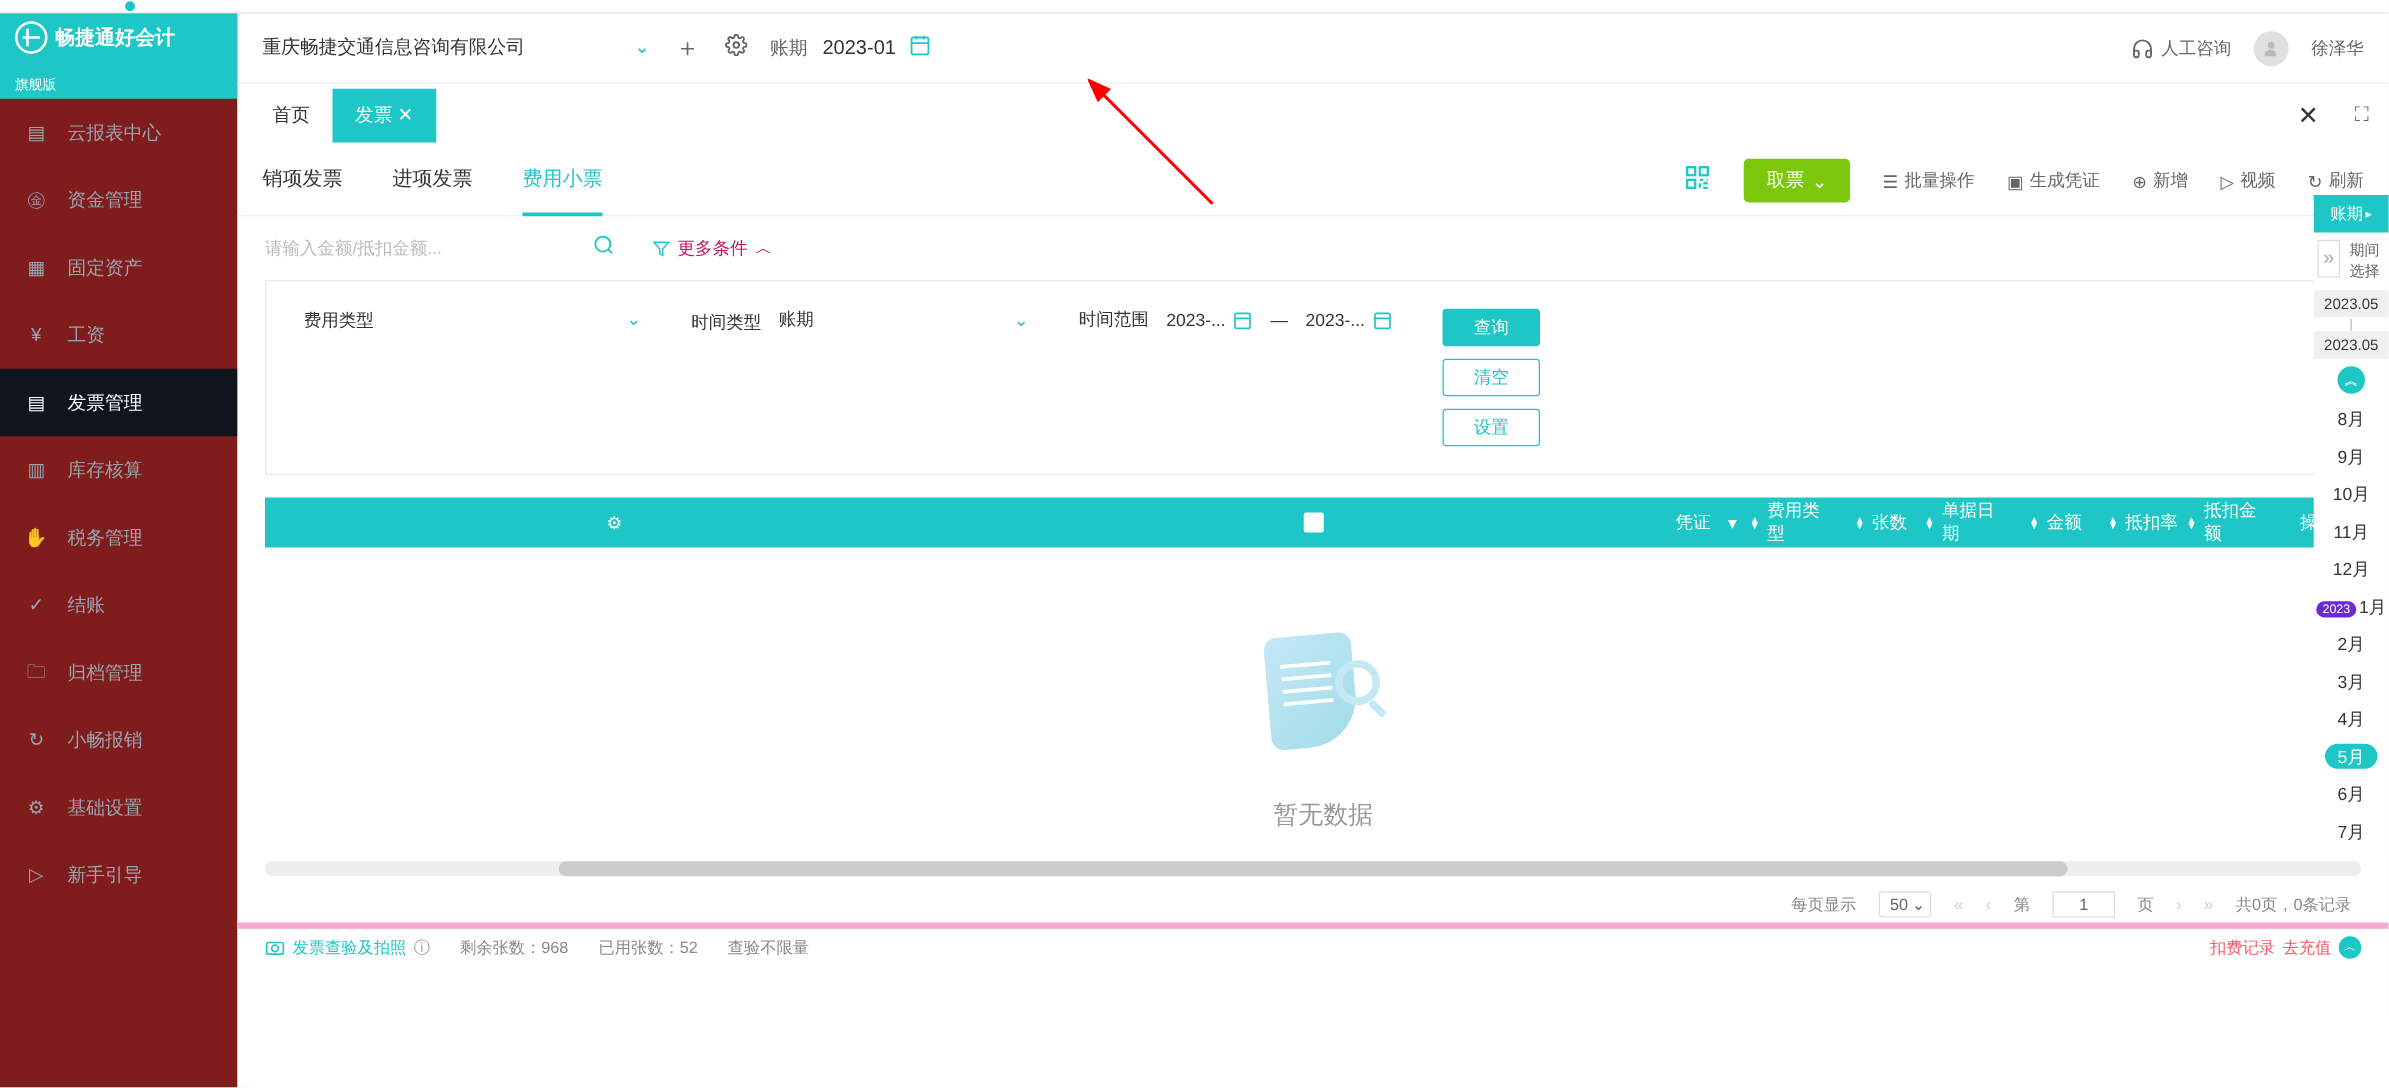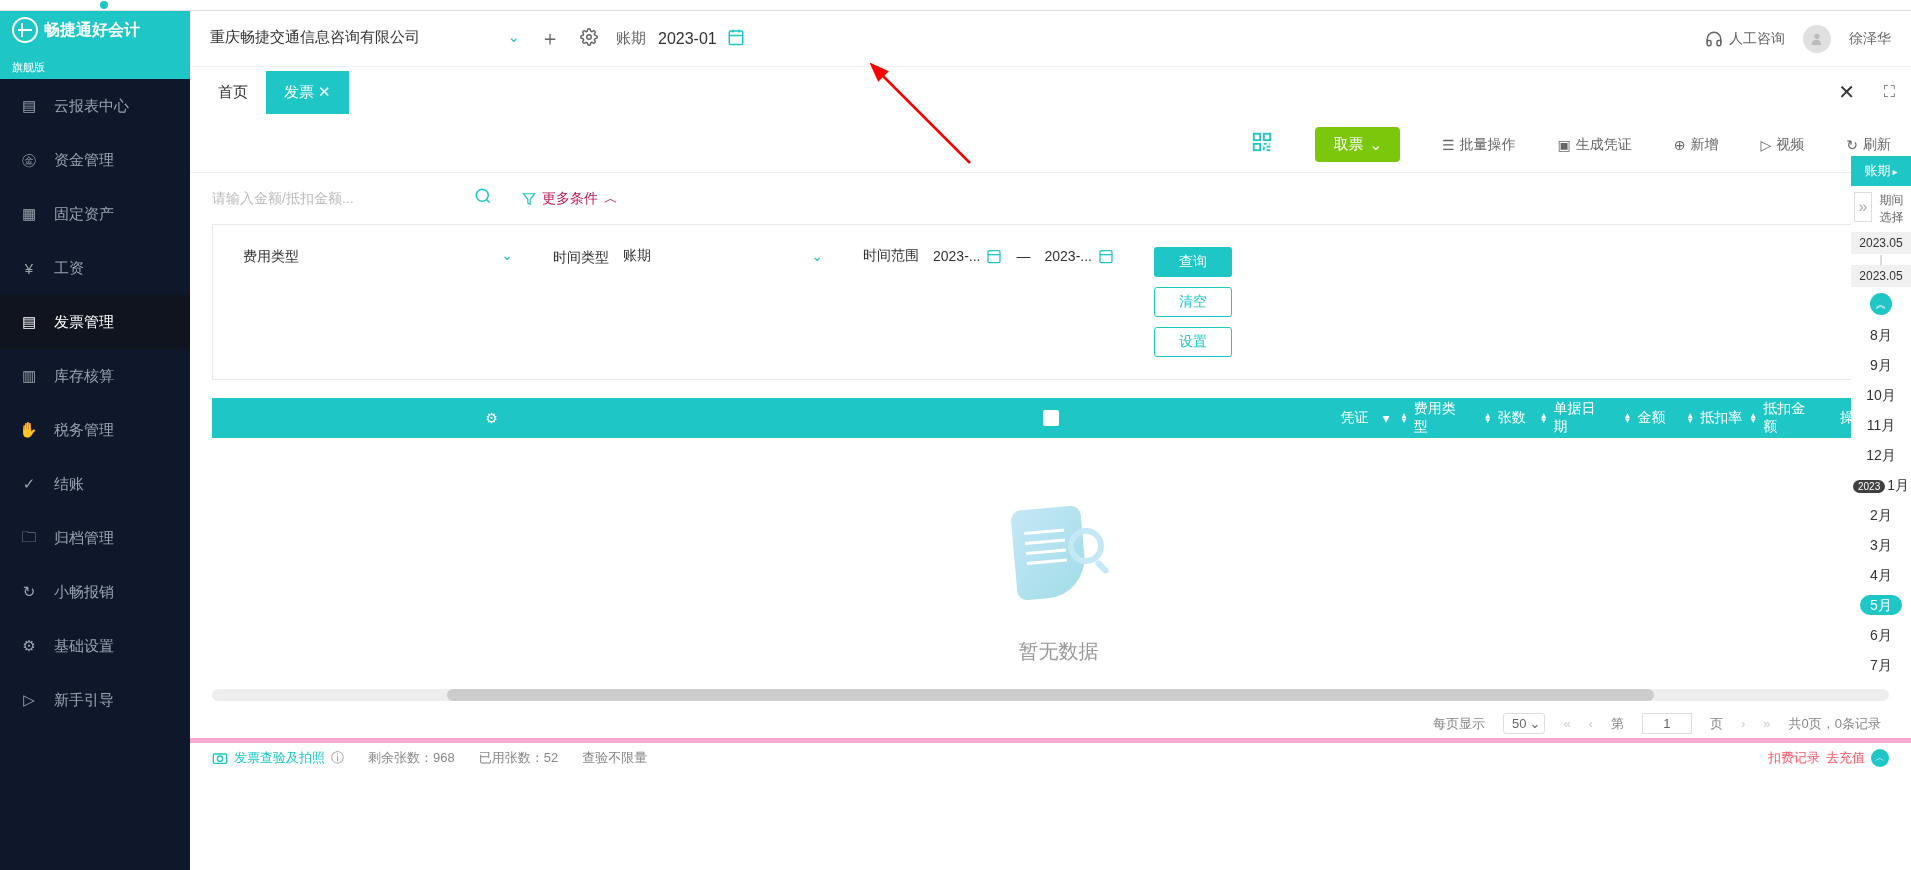--- a/index.html
+++ b/index.html
@@ -4,21 +4,21 @@
 <style>
 * { margin:0; padding:0; box-sizing:border-box; font-family:"Microsoft YaHei",Arial,sans-serif; }
 body { background:#f5f5f5; width:1911px; height:870px; overflow:hidden; position:relative; }
 
 .top-bar { height:11px; background:#fff; border-bottom:1px solid #e0e0e0; display:flex; align-items:center; }
 .top-circle { width:8px; height:8px; border-radius:50%; background:#1fc6c6; margin-left:100px; }
 
 .container { display:flex; height:859px; }
 
 
-.sidebar { width:190px; background:#0f172a; color:#9aa3b0; flex-shrink:0; }
+.sidebar { width:190px; background:#7f1d1d; color:#9aa3b0; flex-shrink:0; }
 .logo-area { background:#1fc6c6; padding:6px 12px 4px; color:#fff; }
 .logo-row { display:flex; align-items:center; gap:6px; }
 .logo-ico { width:26px; height:26px; border:2px solid #fff; border-radius:50%; position:relative; }
 .logo-ico::before { content:""; position:absolute; left:7px; top:4px; width:2px; height:14px; background:#fff; }
 .logo-ico::after { content:""; position:absolute; left:4px; top:10px; width:14px; height:2px; background:#fff; }
 .logo-txt { font-size:16px; font-weight:bold; }
 .logo-sub { font-size:11px; margin-top:17px; }
 
 .nav-item { display:flex; align-items:center; padding:16px 18px; font-size:15px; cursor:pointer; gap:14px; }
 .nav-item.active { background:#0f141f; color:#fff; }
@@ -40,21 +40,21 @@
 .tabs { display:flex; align-items:center; padding:0 10px; height:50px; position:relative; }
 .main-tab { padding:12px 18px; font-size:15px; color:#333; cursor:pointer; }
 .main-tab.active { background:#1fc6c6; color:#fff; }
 .tab-close { margin-left:4px; }
 .tab-x { position:absolute; right:56px; font-size:20px; color:#333; cursor:pointer; }
 .tab-expand { position:absolute; right:16px; color:#666; cursor:pointer; }
 
 .sub-tabs { display:flex; align-items:center; padding:0 20px; height:56px; border-bottom:1px solid #f0f0f0; }
 .sub-tab { padding:16px 0; margin-right:40px; font-size:16px; color:#333; font-weight:500; cursor:pointer; }
 .sub-tab.active { color:#1fc6c6; border-bottom:3px solid #1fc6c6; }
-.sub-actions { margin-left:auto; display:flex; align-items:center; gap:42px; color:#666; font-size:14px; }
+.sub-actions { margin-left:auto; display:flex; align-items:center; gap:26px; color:#666; font-size:14px; }
 .qr-ico { color:#1fc6c6; font-size:22px; }
 .btn-primary { background:#7ac70c; color:#fff; padding:8px 18px; border-radius:4px; display:flex; align-items:center; gap:6px; font-size:15px; cursor:pointer; }
 .act-link { display:flex; align-items:center; gap:5px; cursor:pointer; }
 
 .filter-row1 { display:flex; align-items:center; padding:14px 22px; gap:30px; }
 .search-box { display:flex; align-items:center; width:280px; justify-content:space-between; color:#bbb; font-size:14px; }
 .search-ico { color:#1fc6c6; font-size:18px; }
 .more-cond { color:#be185d; font-size:14px; display:flex; align-items:center; gap:6px; cursor:pointer; }
 
 .filter-panel { margin:0 22px 18px; border:1px solid #e8e8e8; padding:22px 30px; display:flex; align-items:flex-start; gap:40px; flex-wrap:wrap; }
@@ -94,21 +94,21 @@
 
 
 .rail { position:absolute; right:0; top:145px; width:60px; background:#fff; z-index:5; }
 .rail-btn { background:#1fc6c6; color:#fff; font-size:13px; padding:6px 8px; display:flex; align-items:center; justify-content:center; gap:2px; }
 .rail-collapse { border:1px solid #ddd; width:18px; height:30px; display:flex; align-items:center; justify-content:center; color:#aaa; margin:6px 0 0 3px; }
 .rail-title { font-size:12px; color:#666; padding:6px 4px; text-align:center; }
 .rail-period { background:#f0f0f0; font-size:12px; color:#333; text-align:center; padding:4px 0; }
 .rail-sep { text-align:center; color:#aaa; font-size:10px; }
 .rail-up { width:22px; height:22px; background:#1fc6c6; border-radius:50%; margin:6px auto; color:#fff; display:flex; align-items:center; justify-content:center; font-size:11px; }
 .rail-month { text-align:center; padding:6px 0; font-size:14px; color:#333; cursor:pointer; }
-.rail-month .yr-badge { background:#404040; color:#fff; font-size:10px; padding:1px 5px; border-radius:8px; margin-right:2px; }
+.rail-month .yr-badge { background:#6d28d9; color:#fff; font-size:10px; padding:1px 5px; border-radius:8px; margin-right:2px; }
 .rail-month.sel { }
 .rail-month.sel span.m { background:#1fc6c6; color:#fff; border-radius:12px; padding:2px 10px; }
 
 
 .arrow-ann { position:absolute; left:680px; top:52px; pointer-events:none; z-index:20; }
 
 </style>
 </head>
 <body>
 
@@ -223,20 +223,25 @@
     <div class="tabs">
       <div id="main-tabs-ct" style="display:flex;">
           <div class="main-tab"><span>首页</span></div>
           <div class="main-tab active"><span>发票</span><span class="tab-close">✕</span></div>
         </div>
       <span class="tab-x">✕</span>
       <span class="tab-expand">⛶</span>
     </div>
 
     <div class="sub-tabs">
+      <div id="sub-tabs-ct" style="display:flex;">
+          <div class="sub-tab">销项发票</div>
+          <div class="sub-tab">进项发票</div>
+          <div class="sub-tab active">费用小票</div>
+        </div>
       <div class="sub-actions">
         <span class="qr-ico">
           <svg width="22" height="22" viewBox="0 0 24 24" fill="none" stroke="#1fc6c6" stroke-width="2">
               <rect x="3" y="3" width="7" height="7"></rect>
               <rect x="14" y="3" width="7" height="7"></rect>
               <rect x="3" y="14" width="7" height="7"></rect>
               <line x1="14" y1="14" x2="17" y2="14"></line>
               <line x1="20" y1="14" x2="21" y2="14"></line>
               <line x1="14" y1="17" x2="14" y2="21"></line>
               <line x1="17" y1="17" x2="21" y2="17"></line>

